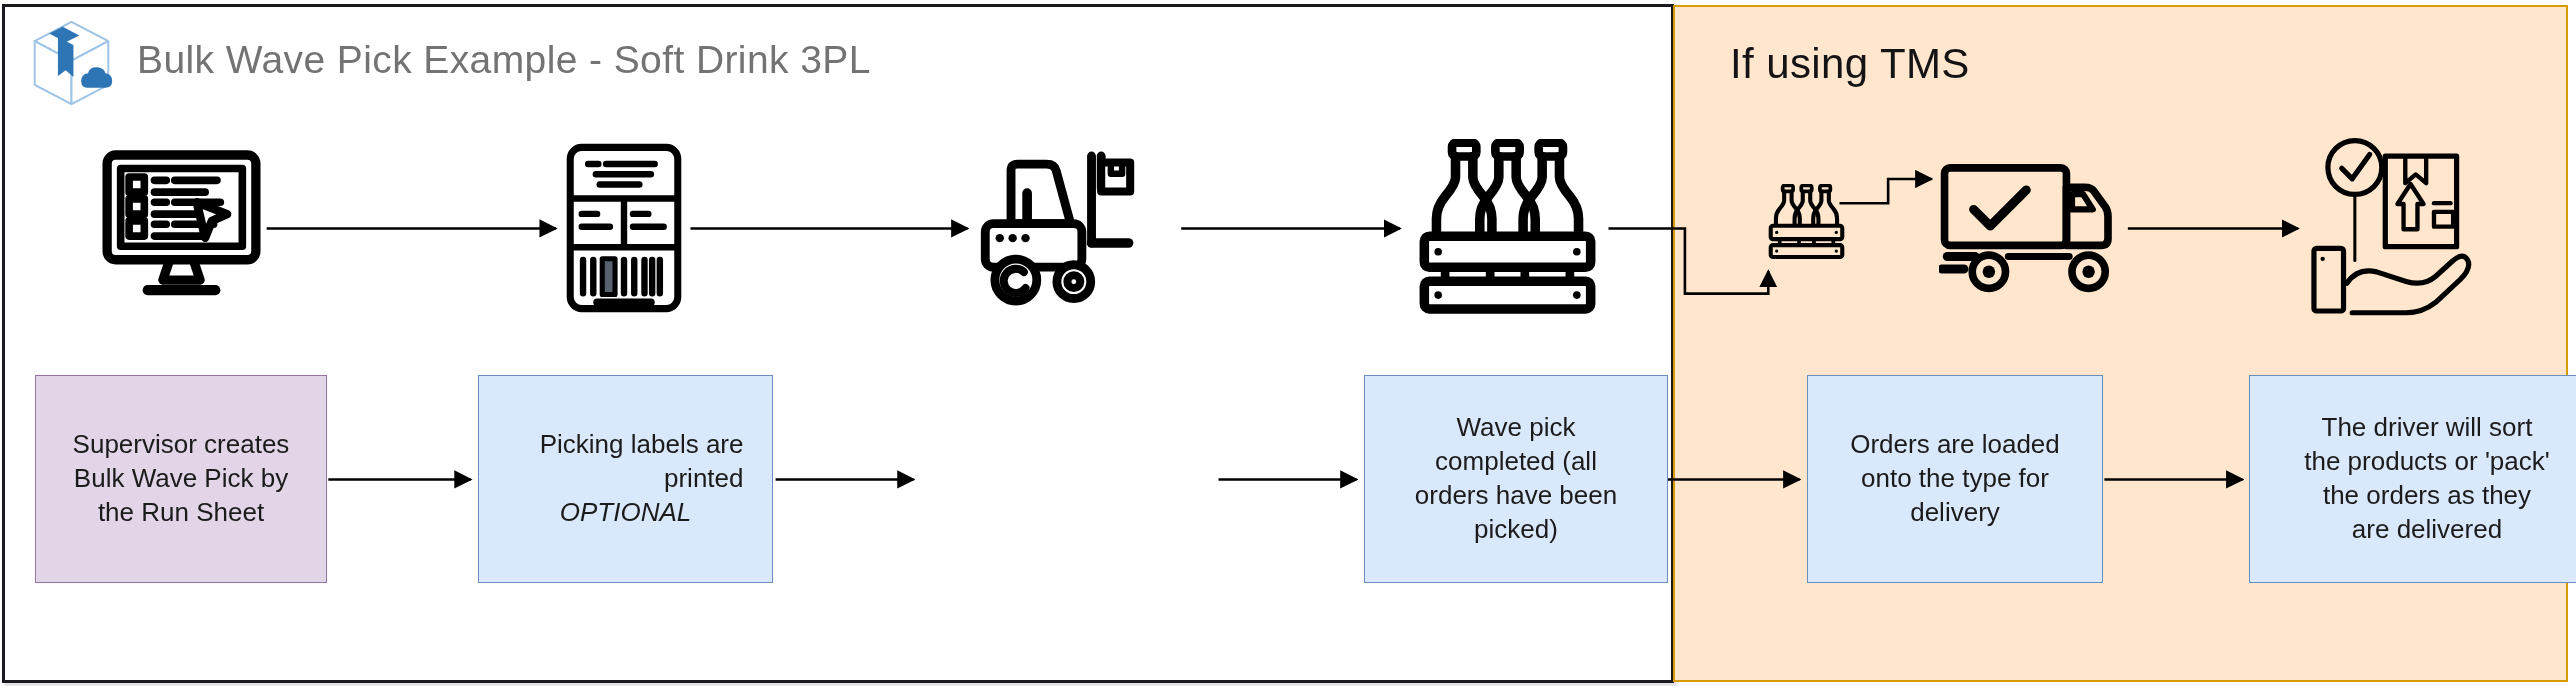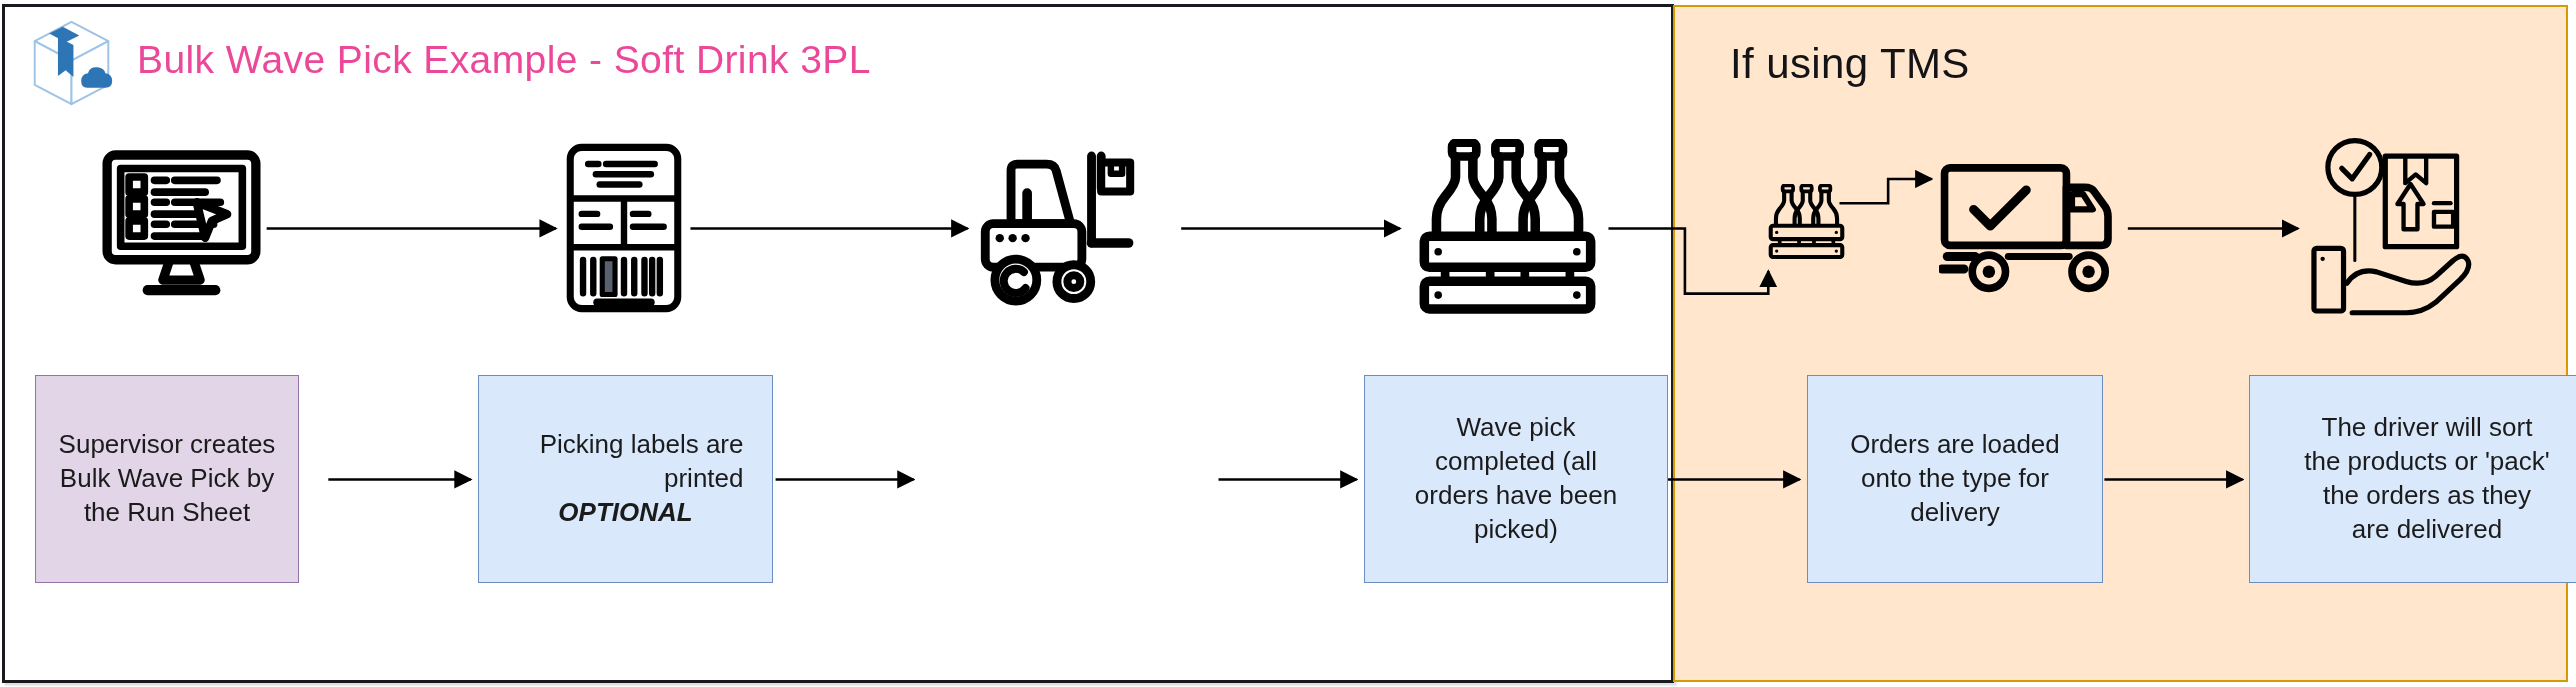--- a/index.html
+++ b/index.html
@@ -4,33 +4,33 @@
 <style>
   html,body{margin:0;padding:0;background:#ffffff;}
   .canvas{position:relative;width:2576px;height:688px;background:#fff;
           font-family:"Liberation Sans", sans-serif;color:#1b1b1b;overflow:hidden;}
   .panel-white{position:absolute;left:1.7px;top:3.5px;width:1672px;height:679px;
                background:#ffffff;border:3.5px solid #181a20;box-sizing:border-box;
                box-shadow:2.6px 2.6px 0 rgba(0,0,0,.12);}
   .panel-tms{position:absolute;left:1673px;top:5.2px;width:895px;height:677px;
              background:var(--orange-fill,#FFE6CC);border:2.6px solid var(--orange-stroke,#D79B00);
              box-sizing:border-box;}
-  .title{position:absolute;left:137px;top:38px;font-size:39px;letter-spacing:0.4px;color:#ec4899;white-space:nowrap;}
+  .title{position:absolute;left:137px;top:38px;font-size:39px;letter-spacing:0.4px;color:#737373;white-space:nowrap;}
   .tms-label{position:absolute;left:1730px;top:40px;font-size:42px;letter-spacing:0.4px;color:#141417;white-space:nowrap;}
   .logo{position:absolute;left:22.6px;top:17.4px;width:97px;height:92px;}
   .icon{position:absolute;color:#000;}
   .connectors{position:absolute;left:0;top:0;width:2576px;height:688px;pointer-events:none;}
   .step{position:absolute;top:375px;height:208px;box-sizing:border-box;
         display:flex;flex-direction:column;align-items:center;justify-content:center;
         text-align:center;font-size:26px;line-height:1.3;
         background:var(--blue-fill,#DAE8FC);border:1.7px solid var(--blue-stroke,#6C8EBF);}
   .step .txt{margin:0 auto;}
-  .step .note{font-style:italic;font-weight:bold;}
+  .step .note{font-style:italic;}
   .step.purple{background:var(--purple-fill,#E1D5E7);border-color:var(--purple-stroke,#9673A6);}
-  .s1{left:35px;width:264px;}  .s1 .txt{max-width:254px;}
+  .s1{left:35px;width:292px;}  .s1 .txt{max-width:254px;}
   .s2{left:478px;width:295px;text-align:right;} .s2 .txt{max-width:236px;}
   .s3{left:921px;width:296px;}.s3 .txt{max-width:254px;}
   .s4{left:1364px;width:304px;}.s4 .txt{max-width:210px;}
   .s5{left:1807px;width:296px;}.s5 .txt{max-width:236px;}
   .s6{left:2249px;width:356px;}.s6 .txt{max-width:250px;}
 </style>
 </head>
 <body>
 
 <div class="canvas">

